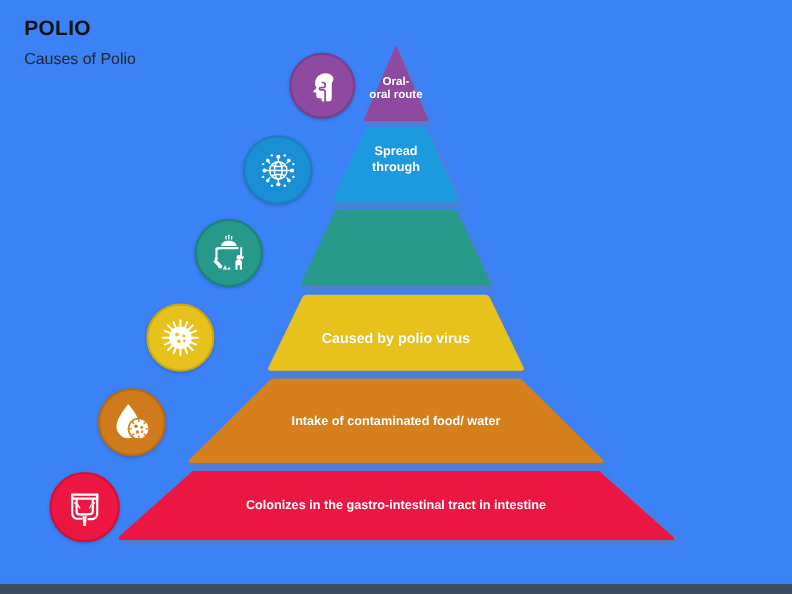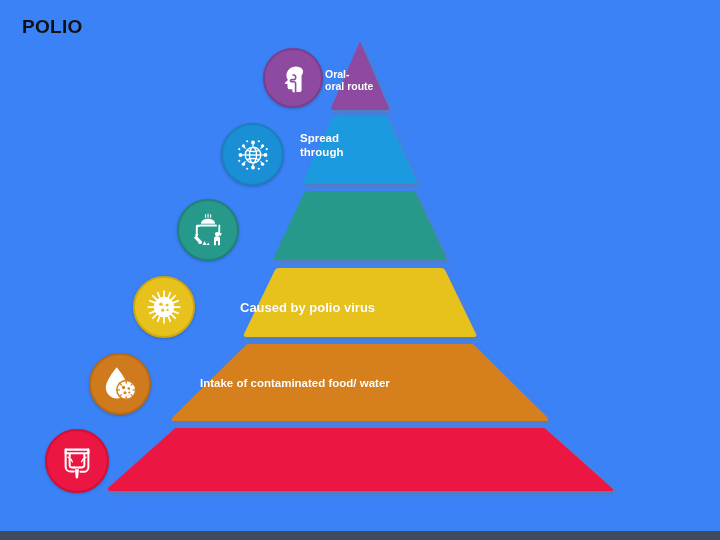--- a/index.html
+++ b/index.html
@@ -23,21 +23,21 @@
     font-size:14.5px;font-weight:normal;color:#262626;
   }
 
   
   #pyramid{position:absolute;left:0;top:0;width:720px;height:500px;}
   .tier-svg{position:absolute;left:0;top:0;width:720px;height:500px;overflow:visible;}
   .tier-label{
     position:absolute;
     color:#ffffff;
     font-weight:bold;
-    text-align:left;
+    text-align:center;
     line-height:1.18;
     white-space:pre-line;
     pointer-events:none;
     text-shadow:0 0 1px rgba(0,0,0,.12);
   }
 
   
   .badge{
     position:absolute;
     border-radius:50%;
@@ -52,20 +52,21 @@
     position:absolute;left:0;bottom:0;width:720px;height:9px;
     background:#3e4a5e;
   }
 </style>
 </head>
 <body>
 
 <div id="slide" style="background: #3b82f6;">
 
   <div class="title" style="color: rgb(17, 17, 17);">POLIO</div>
+  <div class="subtitle" style="color: rgb(38, 38, 38);">Causes of Polio</div>
 
   <div id="pyramid">
 
     <svg class="tier-svg" viewBox="0 0 720 500">
       <defs>
         <filter id="ds" x="-20%" y="-20%" width="150%" height="160%">
           <feDropShadow dx="2" dy="3" stdDeviation="2.2" flood-color="#777" flood-opacity="0.45"></feDropShadow>
         </filter>
       </defs>
 
@@ -81,20 +82,21 @@
 
       <path id="sh6" filter="url(#ds)" d="M 173 430 Q 174 428 177 428 L 543 428 Q 546 428 547 430 L 612 488 Q 615 491 612 491 L 110 491 Q 107 491 108 488 Z" fill="#eb1642"></path>
     </svg>
 
     <div class="tier-label" id="lb1" style="left: 325px; top: 68px; width: 70px; font-size: 10.5px; color: rgb(255, 255, 255);">Oral-
 oral route</div>
     <div class="tier-label" id="lb2" style="left: 300px; top: 132px; width: 120px; font-size: 11.5px; color: rgb(255, 255, 255);">Spread
 through</div>
     <div class="tier-label" id="lb4" style="left: 240px; top: 300px; width: 240px; font-size: 13px; color: rgb(255, 255, 255);">Caused by polio virus</div>
     <div class="tier-label" id="lb5" style="left: 200px; top: 377px; width: 320px; font-size: 11.5px; color: rgb(255, 255, 255);">Intake of contaminated food/ water</div>
+    <div class="tier-label" id="lb6" style="left: 160px; top: 454px; width: 400px; font-size: 11.5px; color: rgb(255, 255, 255);">Colonizes in the gastro-intestinal tract in intestine</div>
 
     <div class="badge" id="bg1" style="left: 263px; top: 48px; width: 60px; height: 60px; background: rgb(142, 74, 160); border: 2.5px solid rgb(124, 61, 141);">
       <span>
         <svg width="34" height="34" viewBox="0 0 40 40">
           <path fill="#fff" d="M23.5 6.5c-6.2 0-11.2 4.6-11.2 10.4 0 2 .6 3.8 1.7 5.4l-3.4 3.3c-.5.5-.3 1.2.4 1.3l2.6.4v3.5c0 1.3 1.1 2.4 2.5 2.4h3.1v2.3c0 .7.6 1.3 1.3 1.3h1.6V26.4c0-.6-.4-1-1-1h-2.6c-1.3 0-2.4-1-2.4-2.2 0-1.2 1.1-2.2 2.4-2.2h2.6c.6 0 1-.5 1-1.1v-1.5c0-.6-.4-1-1-1h-1.2c-.5 0-.9-.4-.9-.9s.4-.9.9-.9h1.2c1.6 0 2.9 1.2 2.9 2.8v1.5c0 1.6-1.3 2.9-2.9 2.9h-2.6c-.2 0-.4.1-.4.3s.2.3.4.3h2.6c1.6 0 2.9 1.3 2.9 2.9v10.1h3.6c1.4 0 2.5-1.1 2.5-2.4V17C34.7 11.2 29.7 6.5 23.5 6.5z"></path>
         </svg>
       </span>
     </div>
 
     <div class="badge" id="bg2" style="left: 221px; top: 123px; width: 63px; height: 63px; background: rgb(26, 143, 214); border: 2.5px solid rgb(26, 127, 192);">

